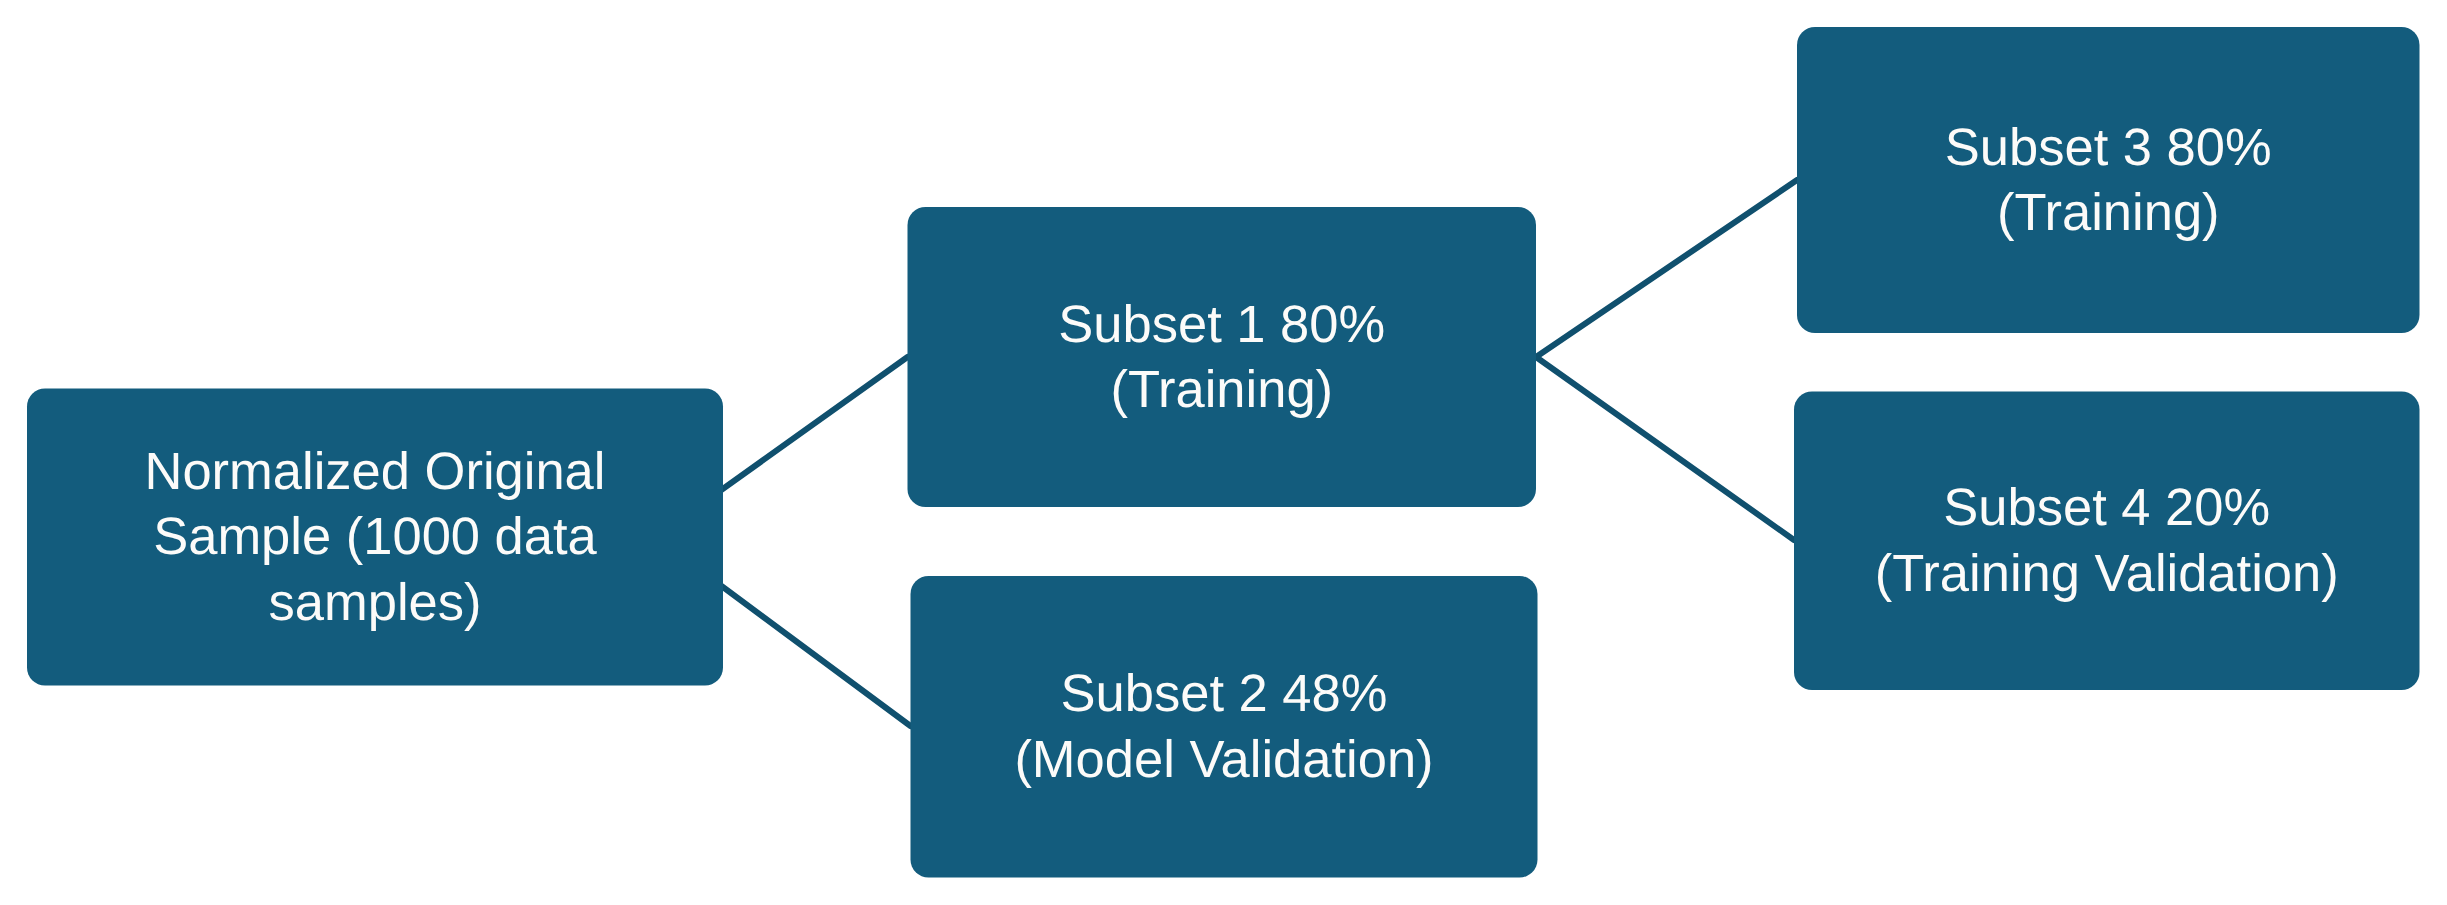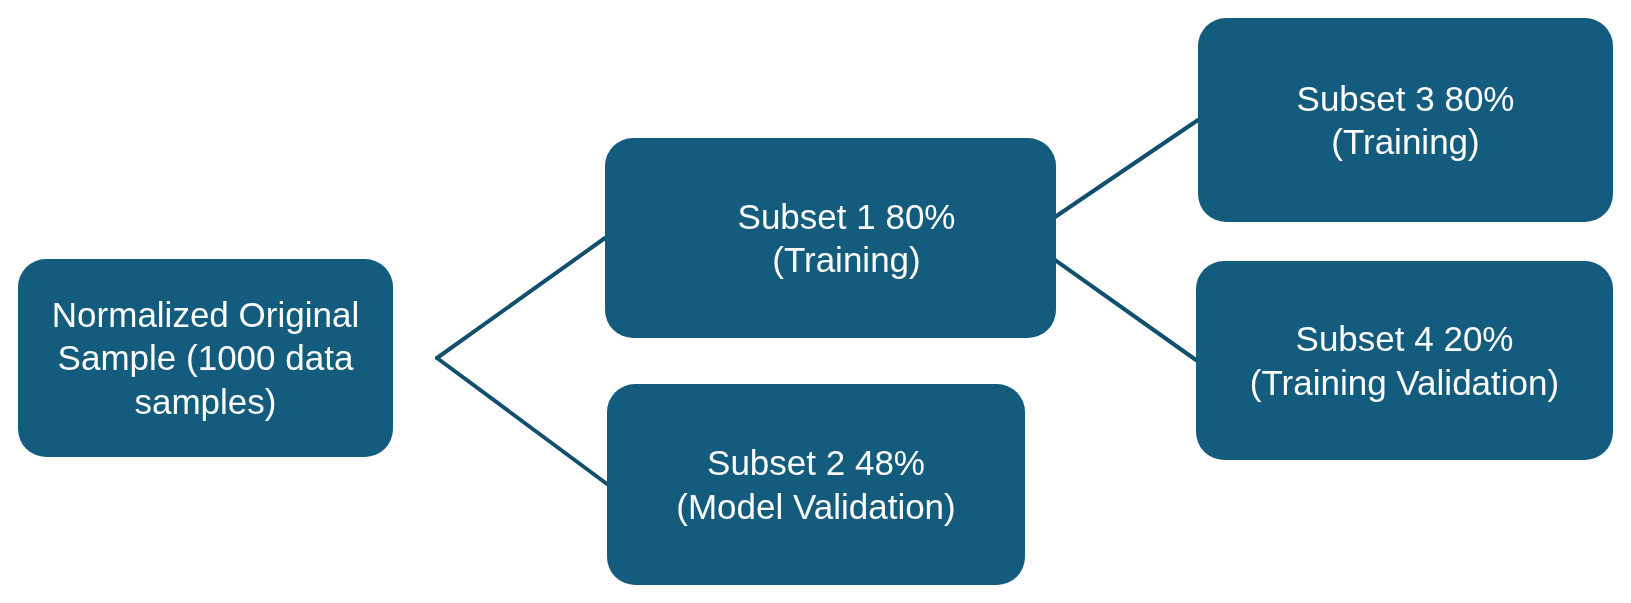--- a/index.html
+++ b/index.html
@@ -22,35 +22,35 @@
     width: 1631px;
     height: 603px;
   }
   .connectors line {
     stroke-width: 4px;
     stroke-linecap: round;
   }
   .node {
     position: absolute;
     background: var(--node-fill, #135c7d);
-    border-radius: 28px;
+    border-radius: 12px;
     display: flex;
     align-items: center;
     justify-content: center;
     text-align: center;
   }
   .node-label {
     color: var(--text, #fcfbf9);
     font-size: 35px;
     line-height: 1.24;
     white-space: pre-line;
     padding: 0 10px;
   }
-  .node-root    { left: 18px;   top: 259px; width: 375px; height: 198px; text-align: center; }
-  .node-subset1 { left: 605px;  top: 138px; width: 419px; height: 200px; padding-left: 32px; }
+  .node-root    { left: 18px;   top: 259px; width: 464px; height: 198px; text-align: center; }
+  .node-subset1 { left: 605px;  top: 138px; width: 419px; height: 200px; }
   .node-subset2 { left: 607px;  top: 384px; width: 418px; height: 201px; }
   .node-subset3 { left: 1198px; top: 18px;  width: 415px; height: 204px; }
   .node-subset4 { left: 1196px; top: 261px; width: 417px; height: 199px; }
 </style>
 </head>
 <body>
 
 <div class="canvas">
 
   <svg class="connectors" viewBox="0 0 1631 603">

